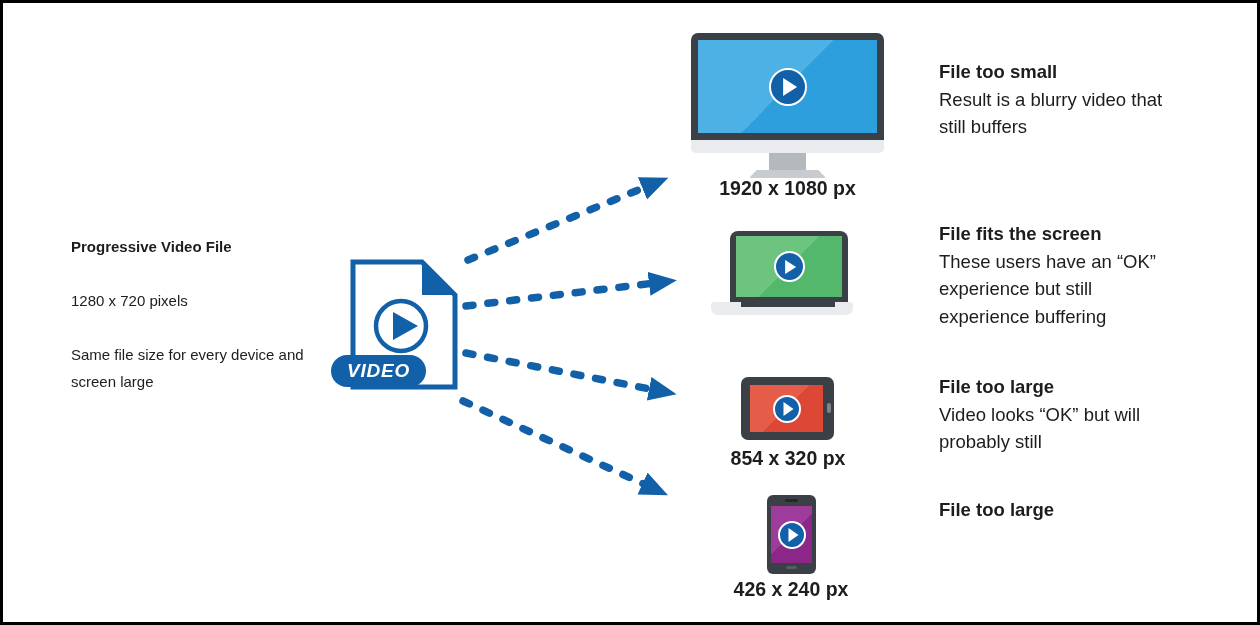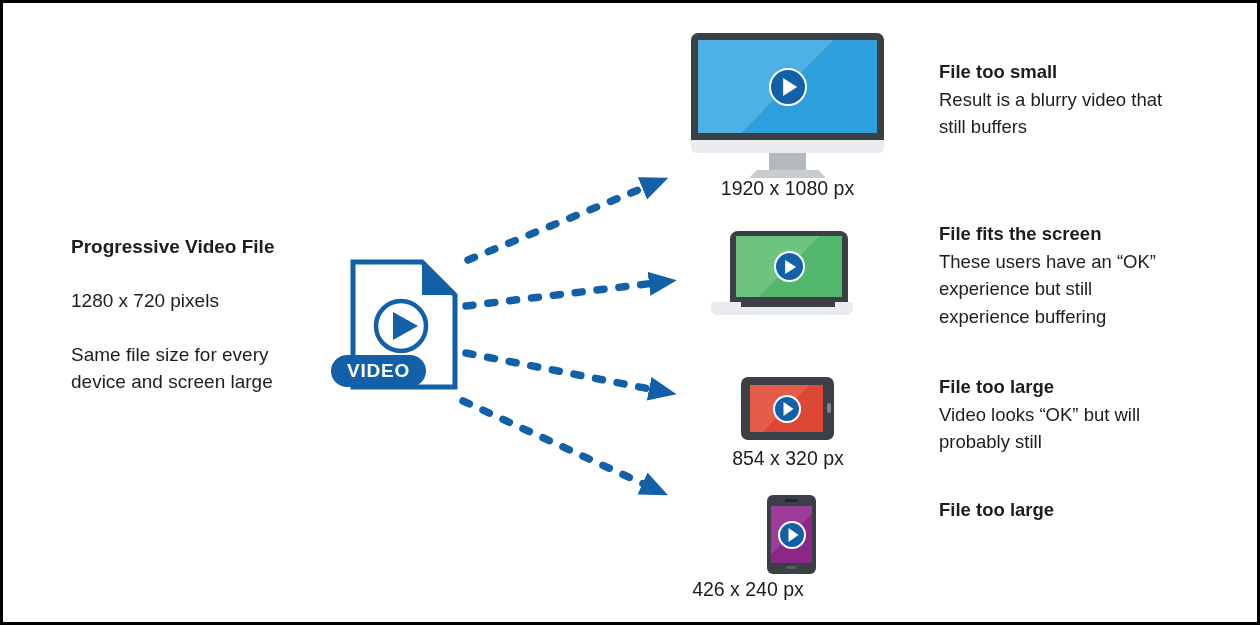--- a/index.html
+++ b/index.html
@@ -6,33 +6,33 @@
   html,body { margin:0; padding:0; background:#fff; }
   .canvas {
     position:relative; width:1260px; height:625px; box-sizing:border-box;
     border:3px solid #000; background:#fff; overflow:hidden;
     font-family:"Liberation Sans", sans-serif; color:#1d1d1f;
   }
   .abs { position:absolute; }
   p { margin:0; }
 
   
-  .source-text { left:68px; top:230px; width:236px; font-size:19px; line-height:27px; }
+  .source-text { left:68px; top:230px; width:236px; font-size:15px; line-height:27px; }
   .source-text p { margin:0 0 27px 0; }
   .bold { font-weight:700; }
 
   
   .file-doc { left:346px; top:255px; }
   .doc-outline { fill:#fff; stroke:var(--blue,#1160a8); stroke-width:5; stroke-linejoin:miter; }
   .blue-fill { fill:var(--blue,#1160a8); }
   .play-ring { fill:#fff; stroke:var(--blue,#1160a8); stroke-width:4.5; }
   .video-pill {
     left:328px; top:352px; width:95px; height:32px; border-radius:16px;
     background:var(--blue,#1160a8); color:#fff; font-weight:700; font-size:19px;
-    letter-spacing:0.8px; display:flex; align-items:center; justify-content:center;
+    letter-spacing:0.8px; display:flex; align-items:center; justify-content:center;font-style:italic;
   }
 
   
   .arrows { left:440px; top:140px; }
   .arrow-line { stroke:var(--blue,#1160a8); stroke-width:7.5; stroke-linecap:round;
                 stroke-dasharray:7 15; fill:none; }
   .arrowhead { fill:var(--blue,#1160a8); }
 
   
   .screen { width:100%; height:100%; display:flex; align-items:center; justify-content:center; }
@@ -69,21 +69,21 @@
   .tablet-screen { left:747px; top:382px; width:73px; height:47px; }
   .tablet-home   { left:824px; top:400px; width:4px; height:10px; background:#7d858b; border-radius:2px; }
 
   
   .phone-body    { left:764px; top:492px; width:49px; height:79px; background:var(--device_body,#3a4046); border-radius:6px; }
   .phone-screen  { left:768px; top:503px; width:41px; height:57px; }
   .phone-speaker { left:782px; top:496px; width:13px; height:3px; background:#23272b; border-radius:2px; }
   .phone-home    { left:783px; top:563px; width:11px; height:3px; background:#565d63; border-radius:2px; }
 
   
-  .res-label { position:absolute; font-weight:400; font-size:19.5px; text-align:center; }
+  .res-label { position:absolute; font-weight:700; font-size:19.5px; text-align:center; }
   .outcome { position:absolute; left:936px; width:228px; font-size:18.5px; line-height:27.5px; }
   .outcome h3 { margin:0; font-size:18.5px; font-weight:700; line-height:27.5px; }
 </style>
 </head>
 <body>
 
 <div class="canvas">
 
   <div class="abs source-text">
     <p class="bold">Progressive Video File</p>
@@ -137,21 +137,21 @@
   </div>
   <div class="abs tablet-home"></div>
   <div class="res-label" style="left:725px; top:444px; width:120px;">854 x 320 px</div>
 
   <div class="abs phone-body"></div>
   <div class="abs phone-screen screen grad-phone">
     <div class="play sm"></div>
   </div>
   <div class="abs phone-speaker"></div>
   <div class="abs phone-home"></div>
-  <div class="res-label" style="left:680px; top:575px; width:130px;">426 x 240 px</div>
+  <div class="res-label" style="left:723px; top:575px; width:130px;">426 x 240 px</div>
 
   <div class="outcome" style="top:217px;">
     <h3>File fits the screen</h3>
     <p>These users have an “OK” experience but still experience buffering</p>
   </div>
   <div class="outcome" style="top:55px;">
     <h3>File too small</h3>
     <p>Result is a blurry video that still buffers</p>
   </div>
   <div class="outcome" style="top:370px;">

